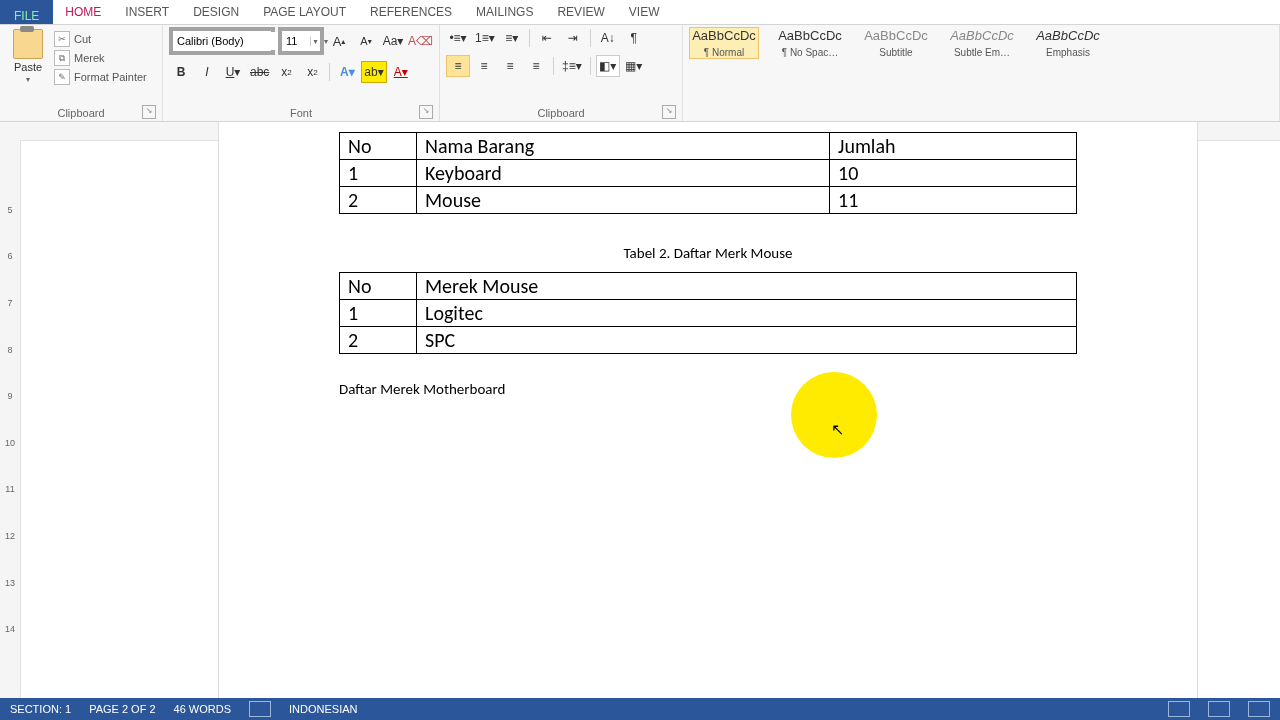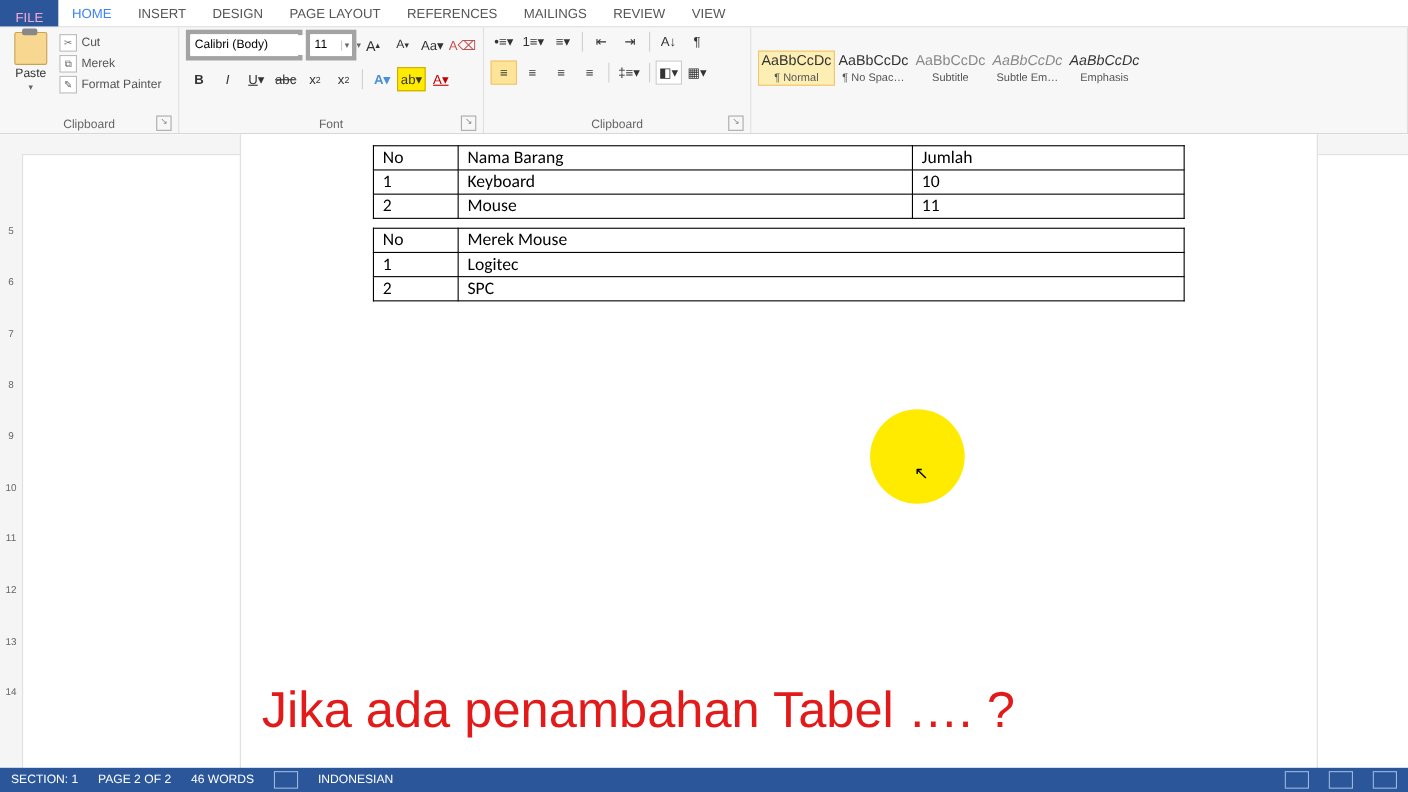--- a/index.html
+++ b/index.html
@@ -1,54 +1,54 @@
 <!DOCTYPE html>
 <html><head>
 <meta charset="utf-8">
 <style>
   html,body{margin:0;padding:0;font-family:"Segoe UI",Tahoma,sans-serif;font-size:12px;background:#fff;color:#333;overflow:hidden;width:1280px;height:720px}
   .tabs{display:flex;align-items:stretch;height:24px;background:#fff;border-bottom:1px solid #d4d4d4}
   .tabs .tab{padding:0 12px;line-height:24px;font-size:12px;color:#555;cursor:pointer}
-  .tabs .tab.file{background:#2b579a;color:#f9a8d4;font-weight:400;padding:4px 14px}
-  .tabs .tab.active{color:#3b82f6;font-weight:400}
+  .tabs .tab.file{background:#2b579a;color:#86efac;font-weight:400;padding:4px 14px}
+  .tabs .tab.active{color:#be185d;font-weight:400}
   .ribbon{display:flex;height:96px;border-bottom:1px solid #d4d4d4;background:#f7f7f7}
   .group{border-right:1px solid #e0e0e0;display:flex;flex-direction:column;justify-content:space-between;padding:2px 6px 0}
   .group-label{text-align:center;font-size:11px;color:#666;padding:2px 0;position:relative}
   .group-label .lau{position:absolute;right:0;bottom:2px;width:12px;height:12px;border:1px solid #aaa;font-size:8px;line-height:10px;color:#888}
   .paste-col{display:flex;flex-direction:column;align-items:center;justify-content:flex-start;width:44px}
   .paste-col .icon{width:28px;height:28px;background:#f8d890;border:1px solid #caa252;border-radius:2px;margin-top:2px;position:relative}
   .paste-col .icon:before{content:"";position:absolute;top:-4px;left:6px;width:14px;height:6px;background:#888;border-radius:2px}
   .paste-col span{font-size:11px;margin-top:2px}
   .clip-right{display:flex;flex-direction:column;justify-content:flex-start;gap:3px;margin-left:4px;margin-top:4px;font-size:11px;color:#555}
   .clip-right div{display:flex;align-items:center;gap:4px;cursor:pointer}
   .ic{width:14px;height:14px;display:inline-flex;align-items:center;justify-content:center;border:1px solid #bbb;font-size:9px;color:#666;background:#fff}
   .font-top{display:flex;align-items:center;gap:3px;margin-bottom:6px}
   .combo{display:flex;align-items:center;border:4px solid #a3a3a3;background:#fff;height:20px}
   .combo input{border:0;outline:0;font-size:11px;padding:0 4px;height:18px}
   .combo .dd{width:12px;text-align:center;font-size:8px;color:#666;border-left:1px solid #ccc;cursor:pointer}
   .btnrow{display:flex;gap:2px;align-items:center}
   .rbtn{min-width:18px;height:20px;border:1px solid transparent;display:inline-flex;align-items:center;justify-content:center;font-size:12px;cursor:pointer;padding:0 2px}
   .rbtn.sel{border-color:#f0c36d;background:#fde499}
   .sep{width:1px;height:18px;background:#d0d0d0;margin:0 3px}
-  .styles-gal{display:flex;align-items:center;gap:0;height:70px;overflow:hidden}
+  .styles-gal{display:flex;align-items:flex-start;gap:16px;height:70px;overflow:hidden}
   .style-it{width:68px;border:1px solid transparent;display:flex;flex-direction:column;align-items:center;justify-content:center;cursor:pointer}
   .style-it.sel{border-color:#f0c36d;background:#fdeeb3}
   .style-it .prev{font-size:14px;color:#333}
   .style-it .lab{font-size:10px;color:#555;margin-top:4px}
   .doc-area{position:relative;height:580px;background:#fff}
   .hr-ruler{height:18px;background:#f5f5f5;border-bottom:1px solid #e0e0e0;display:flex;align-items:center;font-size:9px;color:#666;padding-left:218px;position:relative}
   .hr-ruler .tick{width:46.6px;text-align:center}
   .hr-ruler .mk{position:absolute;bottom:0}
   .hr-ruler .mk svg{display:block}
   .vr-ruler{position:absolute;top:18px;left:0;width:20px;bottom:0;background:#f5f5f5;border-right:1px solid #e0e0e0;display:flex;flex-direction:column;align-items:center;font-size:9px;color:#666}
   .vr-ruler .tick{height:46.6px;display:flex;align-items:center}
   .page{position:absolute;top:0;left:218px;width:978px;background:#fff;height:100%;border-left:1px solid #ddd;border-right:1px solid #ddd}
   .content{padding:10px 120px 0;font-family:Calibri,sans-serif;font-size:15px;color:#000}
   table.wd{border-collapse:collapse;width:100%;margin-bottom:8px}
-  table.wd td,table.wd th{border:1px solid #000;padding:1px 8px;font-weight:400;text-align:left;font-size:16px}
+  table.wd td,table.wd th{border:1px solid #000;padding:1px 8px;font-weight:400;text-align:left;font-size:20px}
   .cap{text-align:center;margin:30px 0 10px;font-size:15px}
   .plain{margin:26px 0 0;font-size:15px}
   .highlight{position:absolute;width:86px;height:86px;border-radius:50%;background:#ffeb00;left:572px;top:250px}
   .cursor{position:absolute;left:612px;top:298px;font-size:16px;color:#000}
   .overlay{position:absolute;bottom:30px;left:238px;font-size:46px;color:#e21a1a;font-family:Arial,sans-serif}
   .status{position:absolute;bottom:0;left:0;right:0;height:22px;background:#2b579a;color:#fff;display:flex;align-items:center;font-size:11px;padding:0 10px;gap:18px}
   .status .sp{flex:1}
   .status .ic2{width:20px;height:14px;border:1px solid #9bb7db;display:inline-block}
   .hl-y{background:#ffeb00;border:1px solid #caa800}
   .col-red{color:#c00000;text-decoration:underline}
@@ -266,45 +266,46 @@
           <td>10</td>
         </tr>
         <tr>
           <td>2</td>
           <td>Mouse</td>
           <td>11</td>
         </tr>
       </tbody>
         </table>
 
+      <div class="cap">Tabel 2. Daftar Merk Mouse</div>
 
       <table class="wd">
         <tbody>
             <tr>
           <td style="width:60px">No</td>
           <td>Merek Mouse</td>
         </tr>
         <tr>
           <td>1</td>
           <td>Logitec</td>
         </tr>
         <tr>
           <td>2</td>
           <td>SPC</td>
         </tr>
       </tbody>
         </table>
 
+      <div class="plain">Daftar Merek Motherboard</div>
     </div>
 
     <div class="highlight"></div>
     <div class="cursor">↖</div>
   </div>
 
-  <div class="overlay">Jika ada penambahan Tabel ….  ?</div>
 </div>
 
 <div class="status">
   <span>SECTION: 1</span>
   <span>PAGE 2 OF 2</span>
   <span>46 WORDS</span>
   <span class="ic2"></span>
   <span>INDONESIAN</span>
   <span class="sp"></span>
   <span class="ic2"></span>

